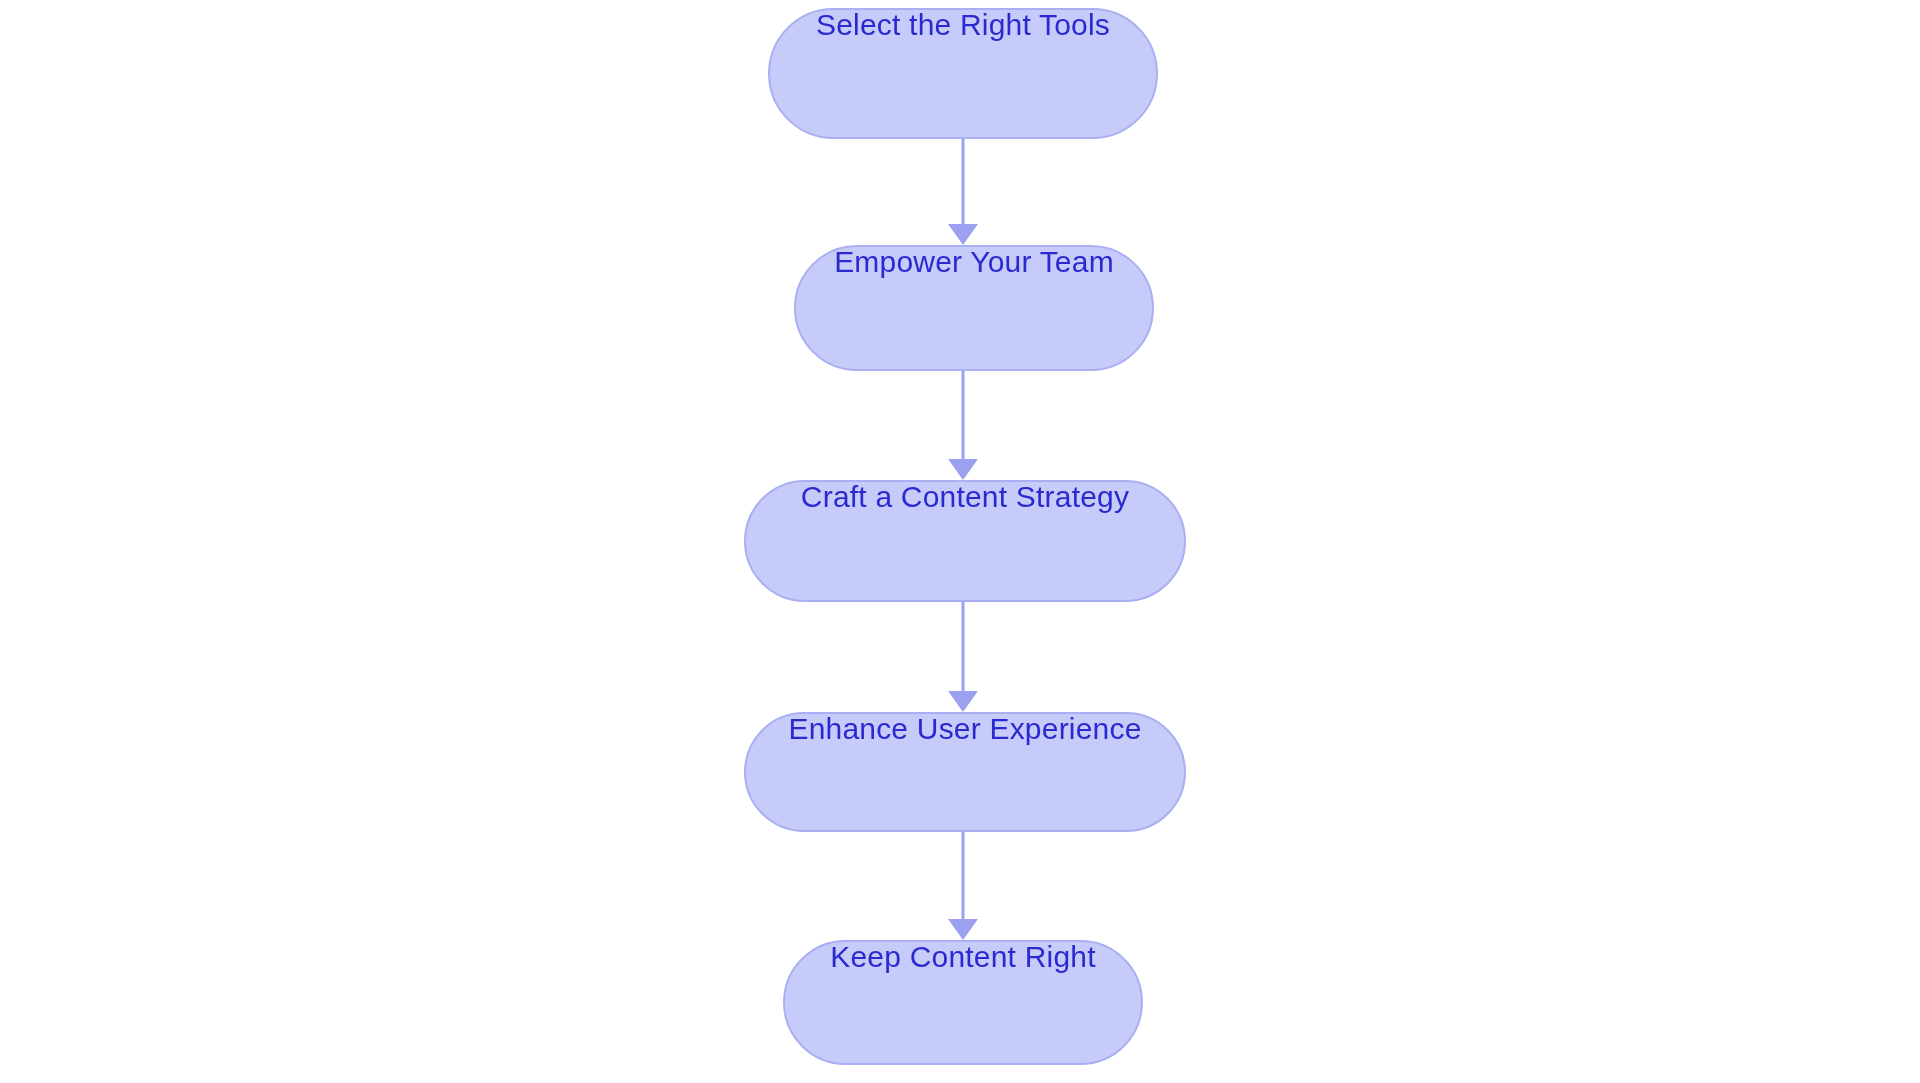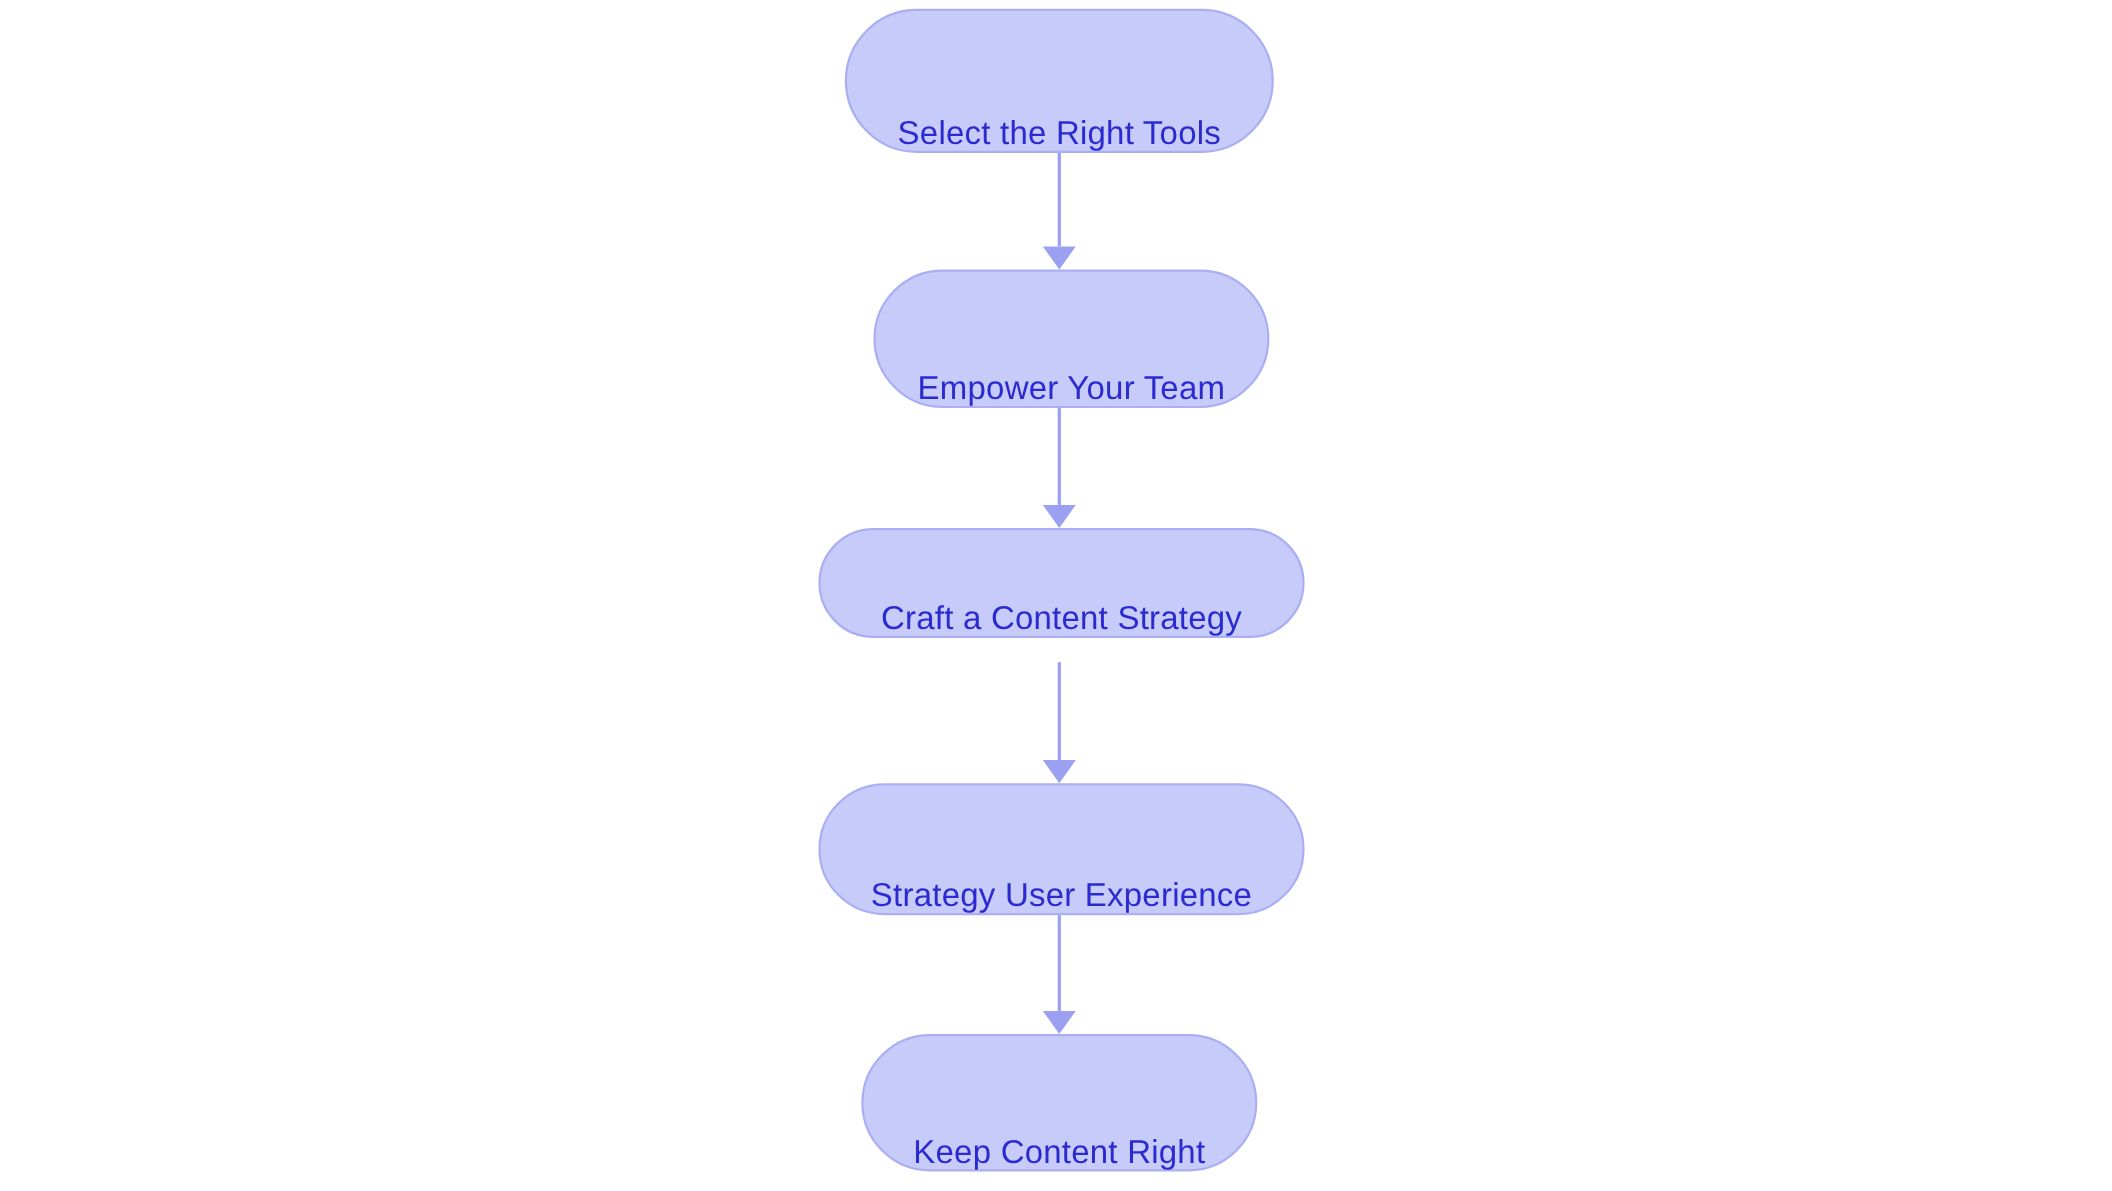--- a/index.html
+++ b/index.html
@@ -19,21 +19,21 @@
     position: relative;
     width: 1920px;
     height: 1083px;
     background: #ffffff;
   }
 
   .flow-node {
     position: absolute;
     box-sizing: border-box;
     display: flex;
-    align-items: flex-end;
+    align-items: flex-start;
     justify-content: center;
     border-radius: 999px;
     background: #c6cbfa;
     border: 2px solid #a9aff2;
     color: #2a2ad0;
     white-space: nowrap;
     user-select: none;
   }
 
   .flow-node-label {
@@ -88,31 +88,31 @@
 
   <div class="flow-node" style="left: 794px; top: 245px; width: 360px; height: 126px; background: rgb(198, 203, 250); border-color: rgb(169, 175, 242); border-width: 2px; color: rgb(42, 42, 208);">
     <span class="flow-node-label">Empower Your Team</span>
   </div>
 
   <div class="flow-edge" style="left: 948px; top: 371px; width: 30px; height: 109px;">
     <div class="edge-line" style="background: rgb(155, 161, 240); width: 3px; height: 88px;"></div>
     <div class="edge-arrowhead" style="border-top-color: rgb(155, 161, 240);"></div>
   </div>
 
-  <div class="flow-node" style="left: 744px; top: 480px; width: 442px; height: 100px; background: rgb(198, 203, 250); border-color: rgb(169, 175, 242); border-width: 2px; color: rgb(42, 42, 208);">
+  <div class="flow-node" style="left: 744px; top: 480px; width: 442px; height: 122px; background: rgb(198, 203, 250); border-color: rgb(169, 175, 242); border-width: 2px; color: rgb(42, 42, 208);">
     <span class="flow-node-label">Craft a Content Strategy</span>
   </div>
 
   <div class="flow-edge" style="left: 948px; top: 602px; width: 30px; height: 110px;">
     <div class="edge-line" style="background: rgb(155, 161, 240); width: 3px; height: 89px;"></div>
     <div class="edge-arrowhead" style="border-top-color: rgb(155, 161, 240);"></div>
   </div>
 
   <div class="flow-node" style="left: 744px; top: 712px; width: 442px; height: 120px; background: rgb(198, 203, 250); border-color: rgb(169, 175, 242); border-width: 2px; color: rgb(42, 42, 208);">
-    <span class="flow-node-label">Strategy User Experience</span>
+    <span class="flow-node-label">Enhance User Experience</span>
   </div>
 
   <div class="flow-edge" style="left: 948px; top: 832px; width: 30px; height: 108px;">
     <div class="edge-line" style="background: rgb(155, 161, 240); width: 3px; height: 87px;"></div>
     <div class="edge-arrowhead" style="border-top-color: rgb(155, 161, 240);"></div>
   </div>
 
   <div class="flow-node" style="left: 783px; top: 940px; width: 360px; height: 125px; background: rgb(198, 203, 250); border-color: rgb(169, 175, 242); border-width: 2px; color: rgb(42, 42, 208);">
     <span class="flow-node-label">Keep Content Right</span>
   </div>

